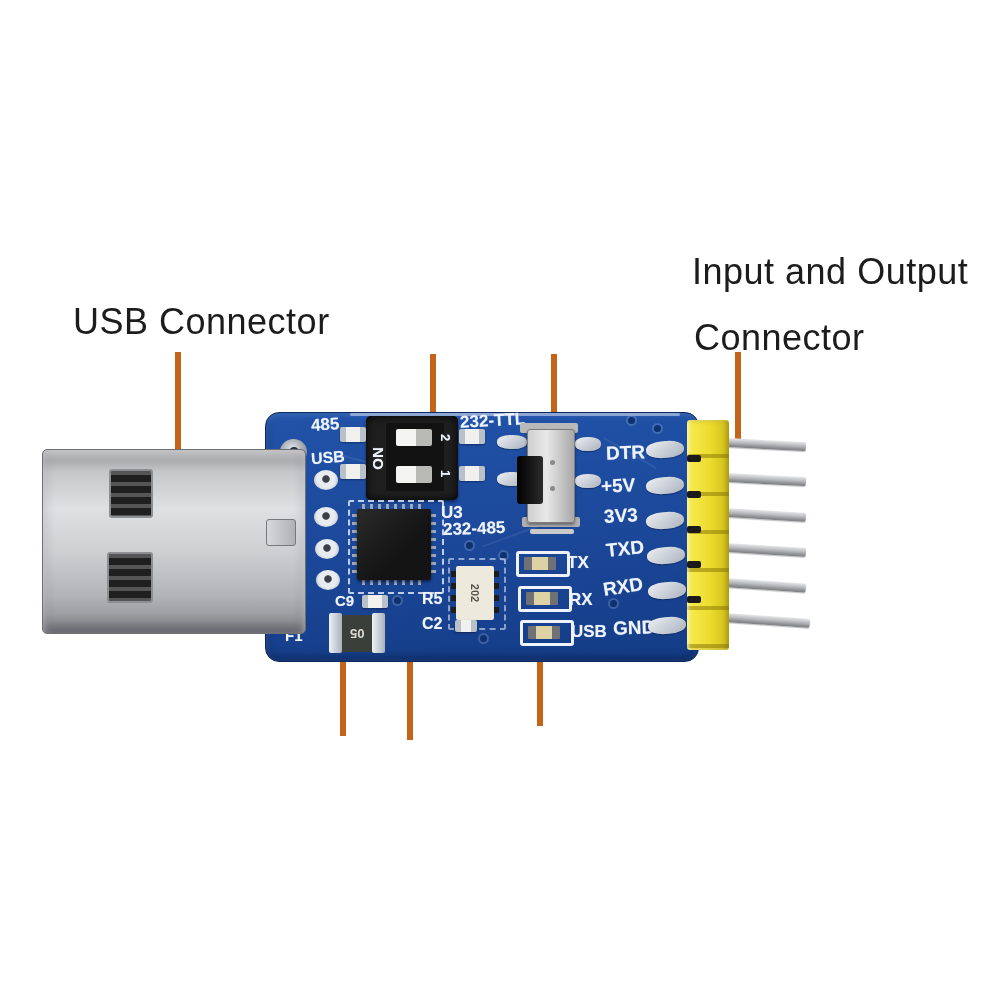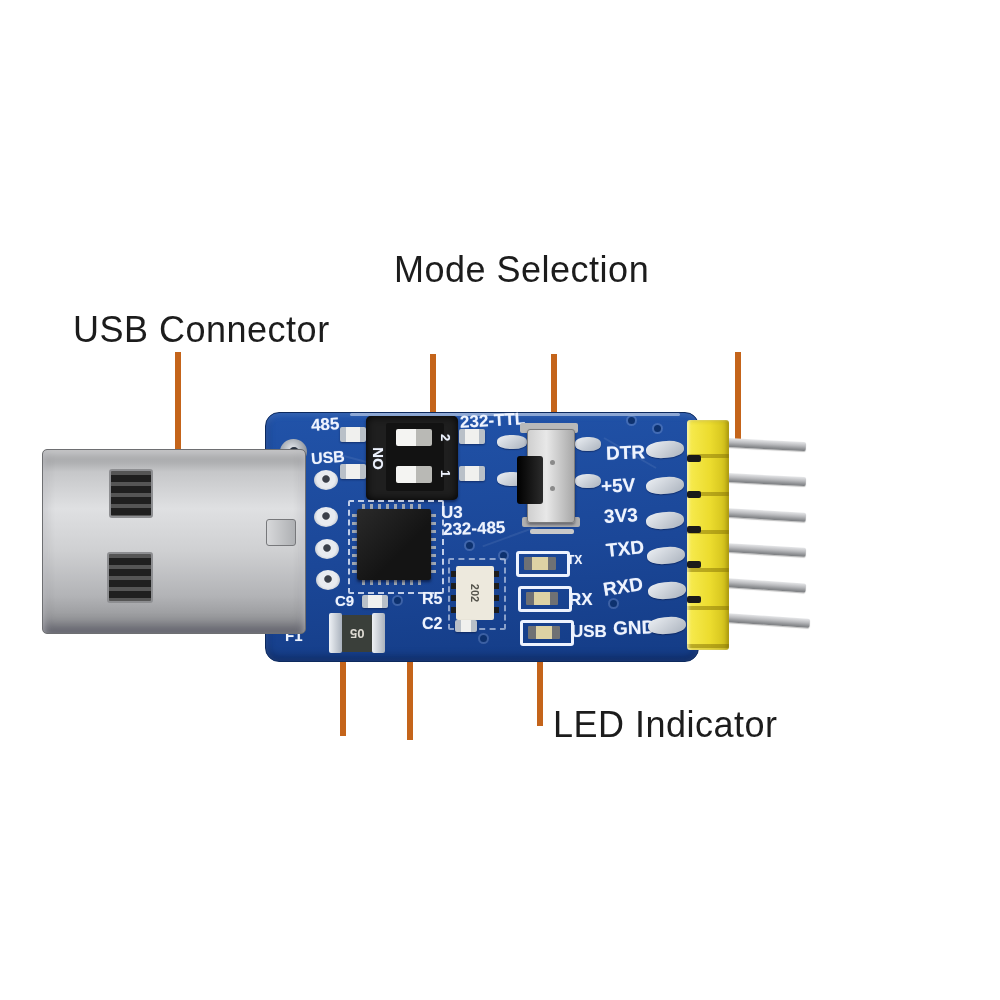--- a/index.html
+++ b/index.html
@@ -27,23 +27,23 @@
   .legs-h{background:repeating-linear-gradient(90deg,#9fa8b4 0 3px,rgba(0,0,0,0) 3px 8px);}
   .legs-v{background:repeating-linear-gradient(180deg,#9fa8b4 0 3px,rgba(0,0,0,0) 3px 8px);}
   .npins{background:repeating-linear-gradient(180deg,#1d1d1d 0 6px,rgba(0,0,0,0) 6px 12px);}
   .flexc{display:flex;align-items:center;justify-content:center;}
 </style>
 </head>
 <body>
 
 <div class="fig">
 
-  <div class="ann" style="left:73px;top:309px">USB Connector</div>
-  <div class="ann" style="left:394px;top:249px">Mode Selection</div>
-  <div class="ann" style="left:553px;top:704px">LED Indicator</div>
+  <div class="ann" style="left:73px;top:301px">USB Connector</div>
+  <div class="ann" style="left:692px;top:251px">Input and Output</div>
+  <div class="ann" style="left:694px;top:317px">Connector</div>
 
   <div class="line" style="left:175px;top:352px;height:136px"></div>
   <div class="line" style="left:430px;top:354px;height:84px"></div>
   <div class="line" style="left:551px;top:354px;height:88px"></div>
   <div class="line" style="left:735px;top:352px;height:92px"></div>
   <div class="line" style="left:340px;top:646px;height:90px"></div>
   <div class="line" style="left:407px;top:556px;height:184px"></div>
   <div class="line" style="left:537px;top:646px;height:80px"></div>
 
   <div class="board"></div>
@@ -143,21 +143,21 @@
 
   <div class="ledbox" style="left:516px;top:551px;width:48px;height:20px">
     <div class="ledchip" style="left:5px;top:3px;width:32px;height:13px"></div>
   </div>
   <div class="ledbox" style="left:518px;top:586px;width:48px;height:20px">
     <div class="ledchip" style="left:5px;top:3px;width:32px;height:13px"></div>
   </div>
   <div class="ledbox" style="left:520px;top:620px;width:48px;height:20px">
     <div class="ledchip" style="left:5px;top:3px;width:32px;height:13px"></div>
   </div>
-  <div class="silk" style="left:567px;top:553px;font-size:12px">TX</div>
+  <div class="silk" style="left:567px;top:553px;font-size:17px">TX</div>
   <div class="silk" style="left:569px;top:590px;font-size:17px">RX</div>
   <div class="silk" style="left:571px;top:622px;font-size:17px">USB</div>
 
   <div class="padr" style="left:646px;top:441px;width:38px;height:17px;transform:rotate(-4deg)"></div>
   <div class="padr" style="left:646px;top:477px;width:38px;height:17px;transform:rotate(-4deg)"></div>
   <div class="padr" style="left:646px;top:512px;width:38px;height:17px;transform:rotate(-4deg)"></div>
   <div class="padr" style="left:647px;top:547px;width:38px;height:17px;transform:rotate(-4deg)"></div>
   <div class="padr" style="left:648px;top:582px;width:38px;height:17px;transform:rotate(-4deg)"></div>
   <div class="padr" style="left:648px;top:617px;width:38px;height:17px;transform:rotate(-4deg)"></div>
 

